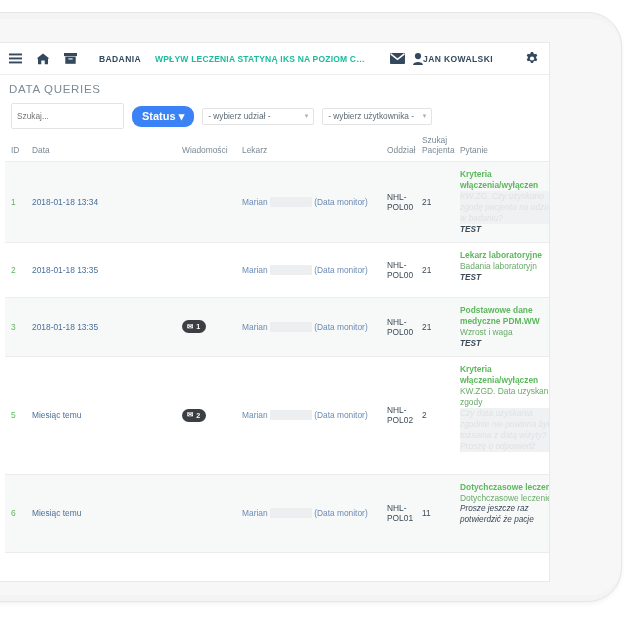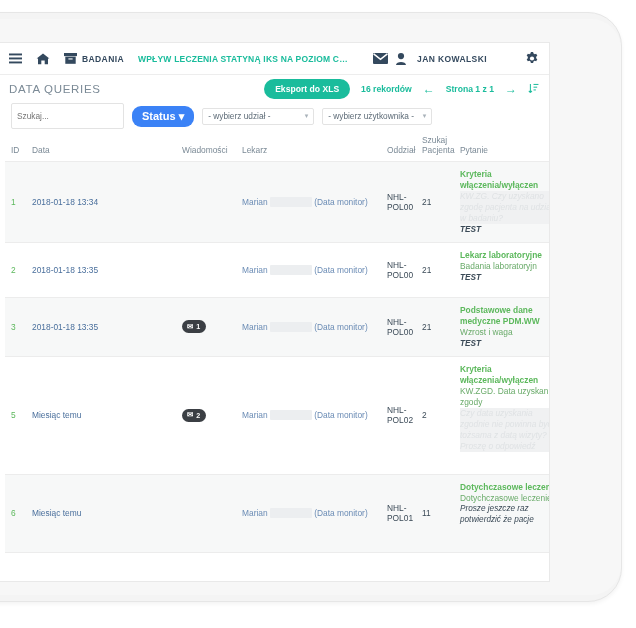--- a/index.html
+++ b/index.html
@@ -54,31 +54,31 @@
     padding:0 10px;
     box-sizing:border-box;
   }
   .nav-icon{
     color:#34495e;
     display:inline-flex;align-items:center;justify-content:center;
     margin-right:14px;
     flex:none;
   }
   .nav-badania{
-    display:inline-flex;align-items:center;gap:5px;
+    display:inline-flex;align-items:center;gap:22px;
     color:#34495e;font-size:8.5px;font-weight:bold;letter-spacing:0.4px;
     margin-right:14px;flex:none;
   }
   .nav-study{
     color:#1abc9c;font-size:8.5px;font-weight:bold;letter-spacing:0.2px;
     white-space:nowrap;overflow:hidden;text-overflow:ellipsis;
     max-width:215px;margin-right:20px;
   }
   .nav-user{
-    display:inline-flex;align-items:center;gap:11px;
+    display:inline-flex;align-items:center;gap:0;
     color:#34495e;font-size:8.5px;font-weight:bold;letter-spacing:0.4px;
     margin-left:8px;white-space:nowrap;
   }
   #nav-spacer{flex:1 1 auto;}
   .nav-gear{margin-left:auto;margin-right:0;}
 
   
   #subheader{
     height:28px;
     display:flex;align-items:center;
@@ -246,35 +246,20 @@
     <span class="nav-icon nav-gear">
       <svg width="14" height="14" viewBox="0 0 20 20">
         <path fill="#34495e" d="M11.6 0h-3.2l-.5 2.3a7.6 7.6 0 0 0-1.7 1l-2.2-.8-1.6 2.8 1.7 1.6a7.8 7.8 0 0 0 0 2l-1.7 1.6 1.6 2.8 2.2-.8c.5.4 1.1.7 1.7 1l.5 2.3h3.2l.5-2.3c.6-.3 1.2-.6 1.7-1l2.2.8 1.6-2.8-1.7-1.6a7.8 7.8 0 0 0 0-2l1.7-1.6-1.6-2.8-2.2.8a7.6 7.6 0 0 0-1.7-1z"></path>
         <circle cx="10" cy="9.3" r="3" fill="#ffffff"></circle>
       </svg>
     </span>
   </div>
 
   <div id="subheader">
     <div id="page-title">DATA QUERIES</div>
-    <div id="toolbar">
-      <button id="export-btn">Eksport do XLS</button>
-      <span class="tb-text">16 rekordów</span>
-      <span class="tb-arrow">←</span>
-      <span class="tb-text">Strona 1 z 1</span>
-      <span class="tb-arrow">→</span>
-      <span class="tb-sort">
-        <svg width="11" height="11" viewBox="0 0 12 12">
-          <path d="M2.6 1 L2.6 10.4 M2.6 10.4 L0.9 8.6 M2.6 10.4 L4.3 8.6" stroke="#1abc9c" stroke-width="1.1" fill="none"></path>
-          <rect x="6" y="1" width="5.4" height="1.1" fill="#1abc9c"></rect>
-          <rect x="6" y="4" width="4" height="1.1" fill="#1abc9c"></rect>
-          <rect x="6" y="7" width="2.6" height="1.1" fill="#1abc9c"></rect>
-        </svg>
-      </span>
-    </div>
   </div>
 
   <div id="filters">
     <input id="search-input" type="text" placeholder="Szukaj..." style="">
     <button id="status-btn">
       <span>Status</span><span> ▾</span>
     </button>
     <div id="select-page" class="select-box">
       <span>- wybierz udział -</span>
       <span class="caret">▾</span>

